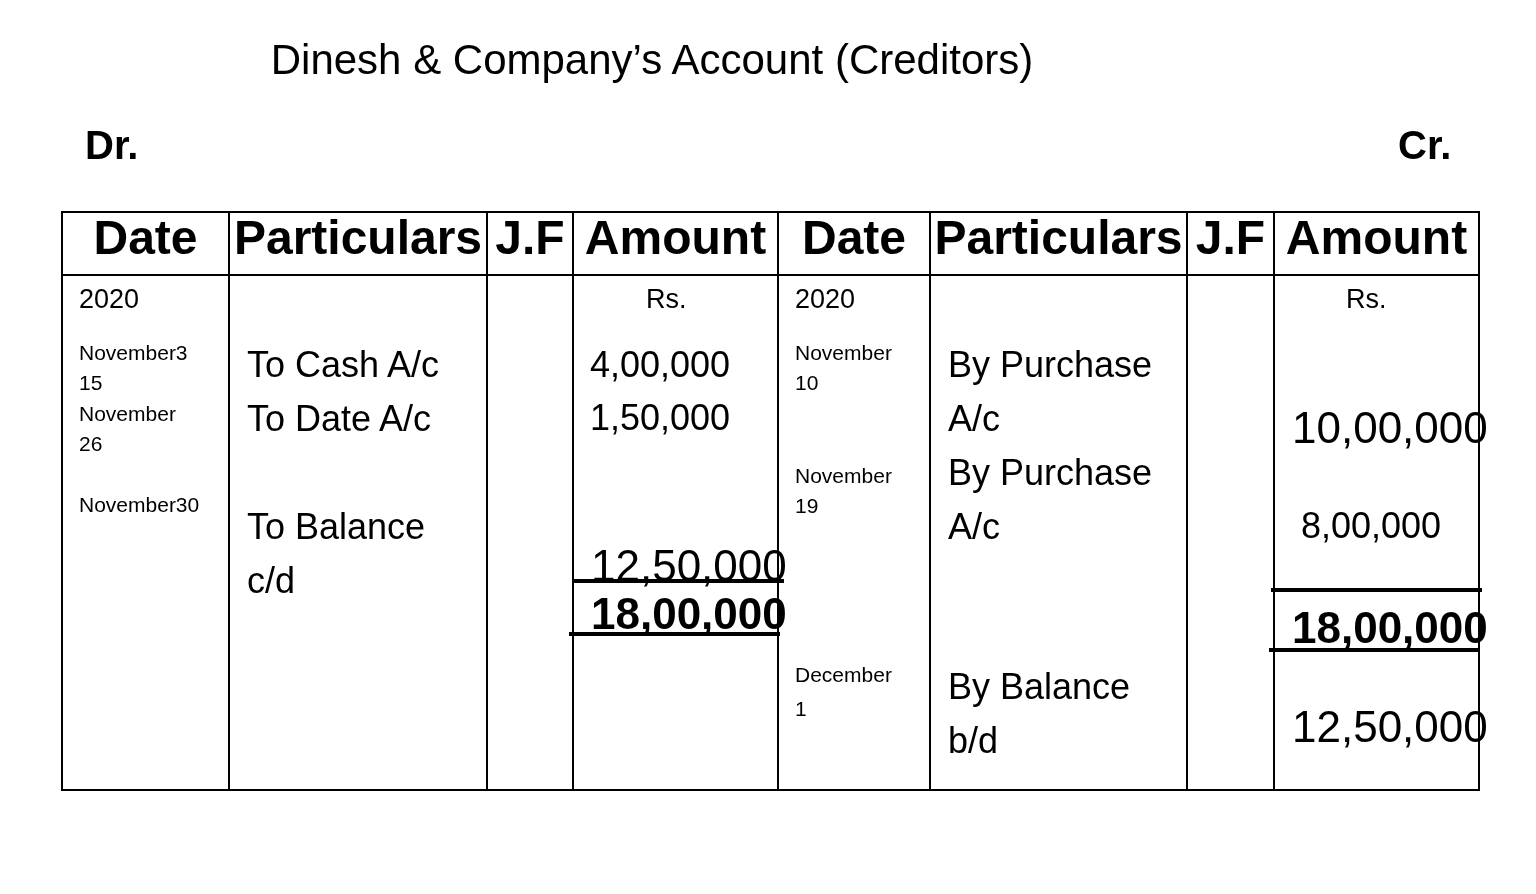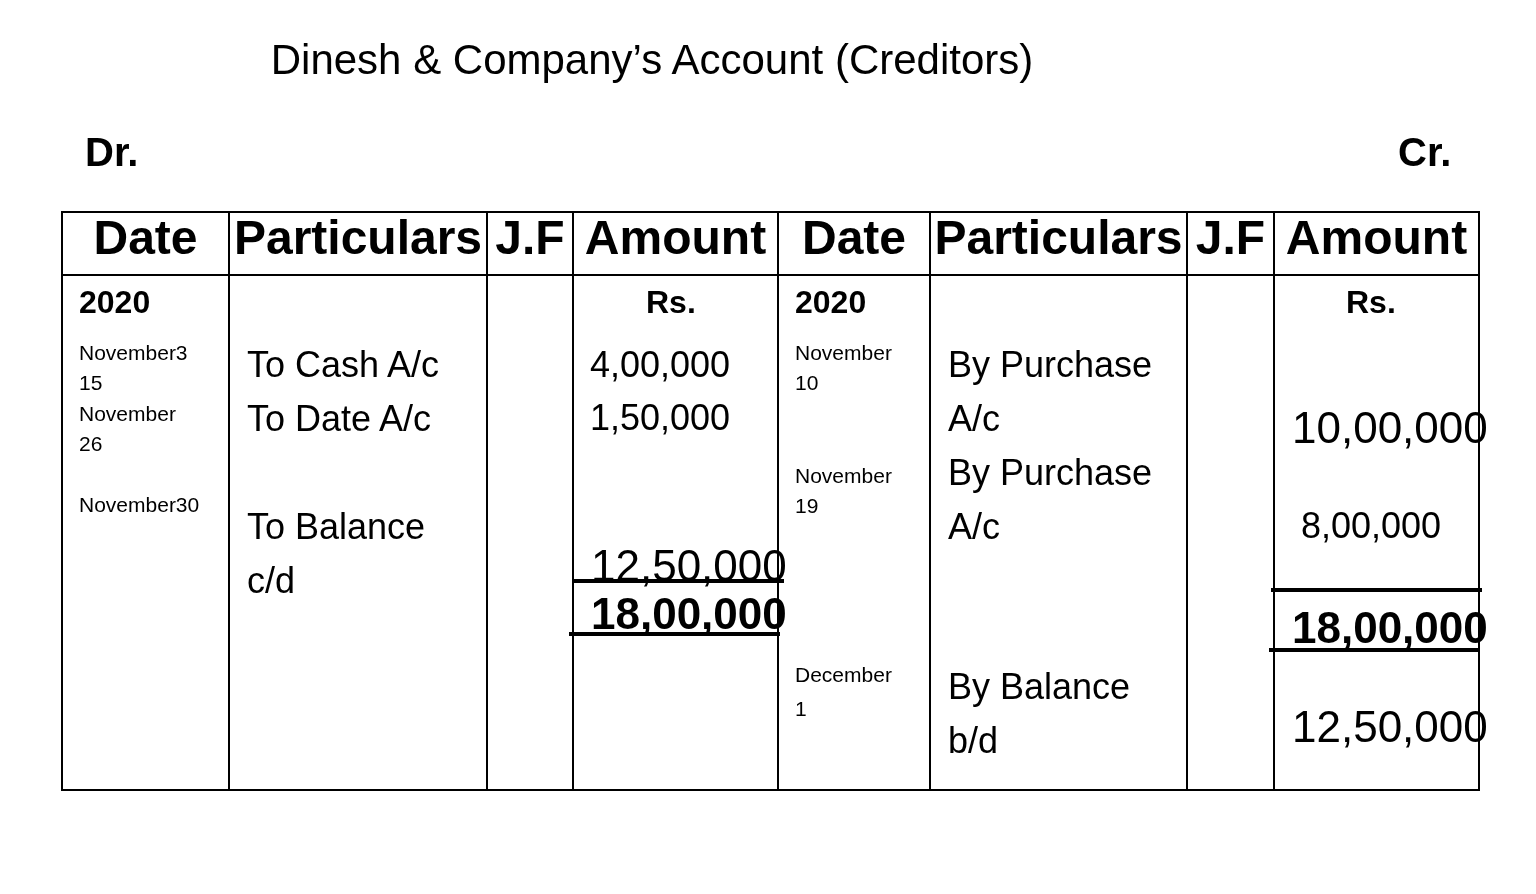--- a/index.html
+++ b/index.html
@@ -1,24 +1,24 @@
 <!DOCTYPE html>
 <html><head>
 <meta charset="utf-8">
 <style>
   html, body { margin:0; padding:0; background:#ffffff; }
   body { width:1536px; height:894px; position:relative; overflow:hidden; font-family:"Liberation Sans", sans-serif; color:#000; }
   .abs { position:absolute; white-space:nowrap; }
   .title { left:0; width:1272px; top:36px; text-align:center; font-size:42px; font-weight:normal;margin-left:16px; }
-  .drcr { top:130px; font-size:40px; font-weight:bold;text-align:center; }
+  .drcr { top:123px; font-size:40px; font-weight:bold;text-align:center; }
   .vline { position:absolute; width:2px; background:#000; top:212px; height:579px; }
   .hline { position:absolute; height:2px; background:#000; }
   .thick { position:absolute; height:4px; background:#000; }
   .hdr { top:210px; font-size:48px; font-weight:bold; text-align:center; }
-  .year { font-size:32px; font-weight:bold; }
+  .year { font-size:27px; font-weight:normal; }
   .date { font-size:21px; line-height:30px; white-space:pre; }
   .part { font-size:36px; line-height:54px; white-space:pre; }
   .amt { font-size:36px; }
   .amt-s { font-size:44px; }
   .bold { font-weight:bold; }
 </style>
 </head>
 <body>
 
 <div class="abs title">Dinesh &amp; Company’s Account (Creditors)</div>

